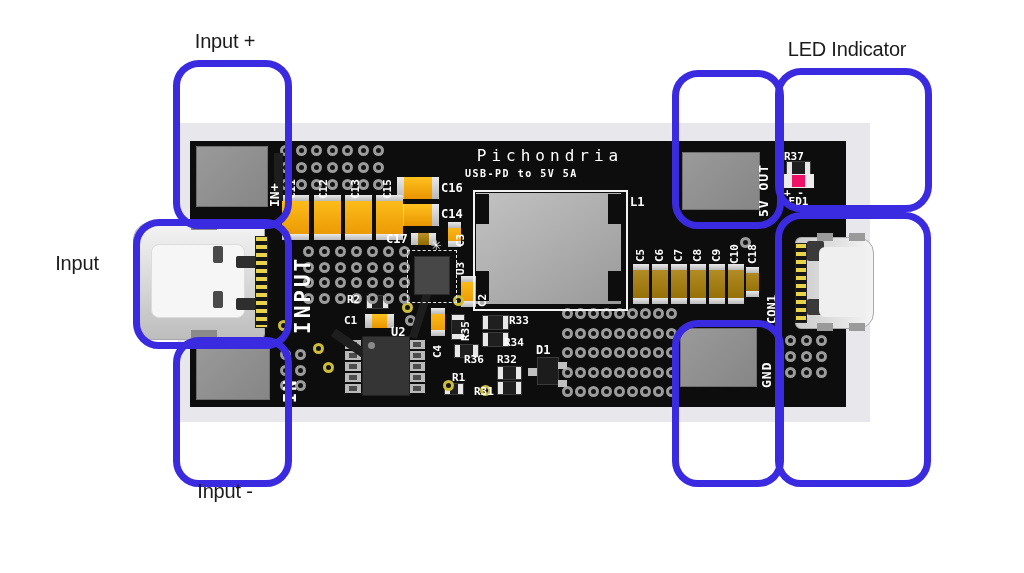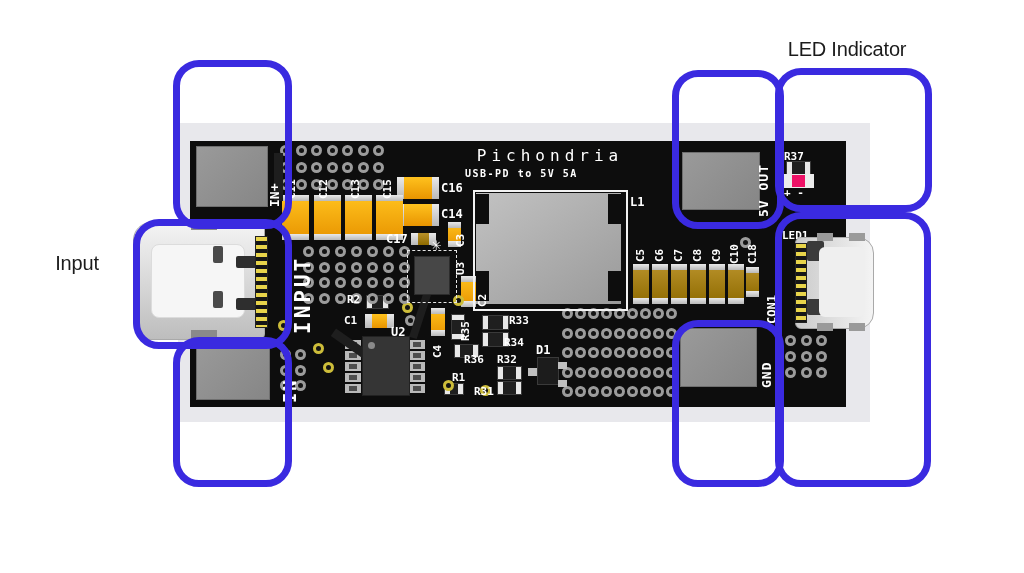--- a/index.html
+++ b/index.html
@@ -366,21 +366,21 @@
       <div class="silk v" style="left: 270px; top: 200px; font-size: 11px;">R35</div>
       <div class="silk" style="left: 319px; top: 174px; font-size: 11px;">R33</div>
       <div class="silk" style="left: 314px; top: 196px; font-size: 11px;">R34</div>
       <div class="silk" style="left: 274px; top: 213px; font-size: 11px;">R36</div>
       <div class="silk" style="left: 307px; top: 213px; font-size: 11px;">R32</div>
       <div class="silk" style="left: 262px; top: 231px; font-size: 11px;">R1</div>
       <div class="silk" style="left: 284px; top: 245px; font-size: 11px;">R31</div>
       <div class="silk" style="left: 346px; top: 203px; font-size: 12px;">D1</div>
       <div class="silk" style="left: 594px; top: 10px; font-size: 11px;">R37</div>
       <div class="silk" style="left: 594px; top: 46px; font-size: 11px;">+ -</div>
-      <div class="silk" style="left: 592px; top: 55px; font-size: 11px; margin-top: 34px;">LED1</div>
+      <div class="silk" style="left: 592px; top: 55px; font-size: 11px;">LED1</div>
       <div class="silk" style="left: 241px; top: 95px; font-size: 17px;">✳</div>
     </div>
 
   <div class="abs usbL">
     <div class="abs shell"></div>
     <div class="abs face"></div>
     <div class="abs slot" style="left:80px;top:26px"></div>
     <div class="abs slot" style="left:80px;top:71px"></div>
     <div class="abs latch" style="left:103px;top:36px"></div>
     <div class="abs latch" style="left:103px;top:78px"></div>
@@ -402,18 +402,20 @@
   </div>
 
   <div class="bluebox" style="left:173px;top:60px;width:105px;height:155px"></div>
   <div class="bluebox" style="left:133px;top:219px;width:145px;height:116px"></div>
   <div class="bluebox" style="left:173px;top:337px;width:105px;height:136px"></div>
   <div class="bluebox" style="left:672px;top:70px;width:98px;height:145px"></div>
   <div class="bluebox" style="left:775px;top:68px;width:143px;height:130px"></div>
   <div class="bluebox" style="left:672px;top:320px;width:98px;height:153px"></div>
   <div class="bluebox" style="left:775px;top:212px;width:142px;height:261px"></div>
 
+  <div class="calloutlabel" style="left:150px;top:28px;width:150px">Input +</div>
   <div class="calloutlabel" style="left:771px;top:36px;width:152px">LED Indicator</div>
   <div class="calloutlabel" style="left:17px;top:250px;width:120px">
     <div>Input</div>
   </div>
+  <div class="calloutlabel" style="left:150px;top:478px;width:150px">Input -</div>
 
 </div>
 
 </body></html>

